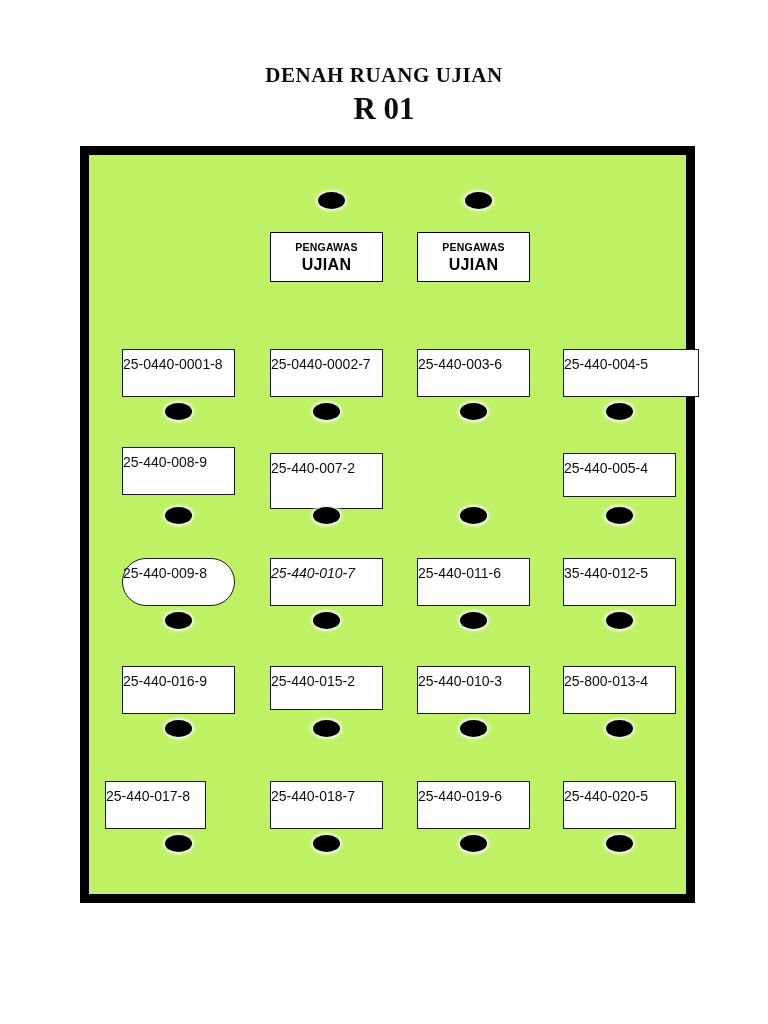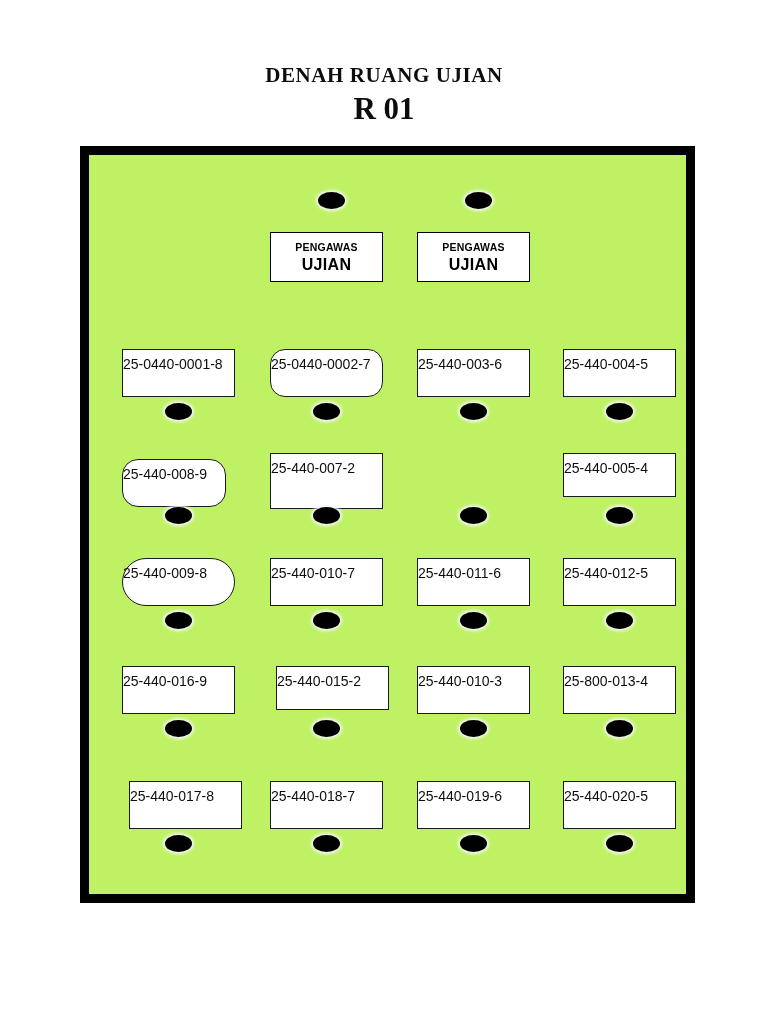--- a/index.html
+++ b/index.html
@@ -135,78 +135,78 @@
       </div>
       <div class="chair" style="left: 376px; top: 37px;"></div>
       <div class="sup-desk" style="left: 328px; top: 77px; width: 113px; height: 50px;">
         <div class="sup-line1">PENGAWAS</div>
         <div class="sup-line2">UJIAN</div>
       </div>
       <div class="desk" style="left: 33px; top: 194px; width: 113px; height: 48px;">
         <div class="desk-label">25-0440-0001-8</div>
       </div>
       <div class="chair" style="left: 76px; top: 248px;"></div>
-      <div class="desk" style="left: 181px; top: 194px; width: 113px; height: 48px; border-radius: 15px;">
+      <div class="desk" style="left: 181px; top: 194px; width: 113px; height: 48px;">
         <div class="desk-label">25-0440-0002-7</div>
       </div>
       <div class="chair" style="left: 224px; top: 248px;"></div>
       <div class="desk" style="left: 328px; top: 194px; width: 113px; height: 48px;">
         <div class="desk-label">25-440-003-6</div>
       </div>
       <div class="chair" style="left: 371px; top: 248px;"></div>
-      <div class="desk" style="left: 474px; top: 194px; width: 113px; height: 48px;">
+      <div class="desk" style="left: 474px; top: 194px; width: 136px; height: 48px;">
         <div class="desk-label">25-440-004-5</div>
       </div>
       <div class="chair" style="left: 517px; top: 248px;"></div>
-      <div class="desk" style="left: 33px; top: 304px; width: 104px; height: 48px; border-radius: 16px;">
+      <div class="desk" style="left: 33px; top: 292px; width: 113px; height: 48px;">
         <div class="desk-label">25-440-008-9</div>
       </div>
       <div class="chair" style="left: 76px; top: 352px;"></div>
       <div class="desk" style="left: 181px; top: 298px; width: 113px; height: 56px;">
         <div class="desk-label">25-440-007-2</div>
       </div>
       <div class="chair" style="left: 224px; top: 352px;"></div>
       <div class="chair" style="left: 371px; top: 352px;"></div>
       <div class="desk" style="left: 474px; top: 298px; width: 113px; height: 44px;">
         <div class="desk-label">25-440-005-4</div>
       </div>
       <div class="chair" style="left: 517px; top: 352px;"></div>
       <div class="desk" style="left: 33px; top: 403px; width: 113px; height: 48px; border-radius: 24px;">
         <div class="desk-label">25-440-009-8</div>
       </div>
       <div class="chair" style="left: 76px; top: 457px;"></div>
-      <div class="desk" style="left: 181px; top: 403px; width: 113px; height: 48px;">
+      <div class="desk" style="left: 181px; top: 403px; width: 113px; height: 48px; font-style: italic;">
         <div class="desk-label">25-440-010-7</div>
       </div>
       <div class="chair" style="left: 224px; top: 457px;"></div>
       <div class="desk" style="left: 328px; top: 403px; width: 113px; height: 48px;">
         <div class="desk-label">25-440-011-6</div>
       </div>
       <div class="chair" style="left: 371px; top: 457px;"></div>
       <div class="desk" style="left: 474px; top: 403px; width: 113px; height: 48px;">
-        <div class="desk-label">25-440-012-5</div>
+        <div class="desk-label">35-440-012-5</div>
       </div>
       <div class="chair" style="left: 517px; top: 457px;"></div>
       <div class="desk" style="left: 33px; top: 511px; width: 113px; height: 48px;">
         <div class="desk-label">25-440-016-9</div>
       </div>
       <div class="chair" style="left: 76px; top: 565px;"></div>
-      <div class="desk" style="left: 181px; top: 511px; width: 113px; height: 44px; margin-left: 6px;">
+      <div class="desk" style="left: 181px; top: 511px; width: 113px; height: 44px;">
         <div class="desk-label">25-440-015-2</div>
       </div>
       <div class="chair" style="left: 224px; top: 565px;"></div>
       <div class="desk" style="left: 328px; top: 511px; width: 113px; height: 48px;">
         <div class="desk-label">25-440-010-3</div>
       </div>
       <div class="chair" style="left: 371px; top: 565px;"></div>
       <div class="desk" style="left: 474px; top: 511px; width: 113px; height: 48px;">
         <div class="desk-label">25-800-013-4</div>
       </div>
       <div class="chair" style="left: 517px; top: 565px;"></div>
-      <div class="desk" style="left: 40px; top: 626px; width: 113px; height: 48px;">
+      <div class="desk" style="left: 16px; top: 626px; width: 101px; height: 48px;">
         <div class="desk-label">25-440-017-8</div>
       </div>
       <div class="chair" style="left: 76px; top: 680px;"></div>
       <div class="desk" style="left: 181px; top: 626px; width: 113px; height: 48px;">
         <div class="desk-label">25-440-018-7</div>
       </div>
       <div class="chair" style="left: 224px; top: 680px;"></div>
       <div class="desk" style="left: 328px; top: 626px; width: 113px; height: 48px;">
         <div class="desk-label">25-440-019-6</div>
       </div>

